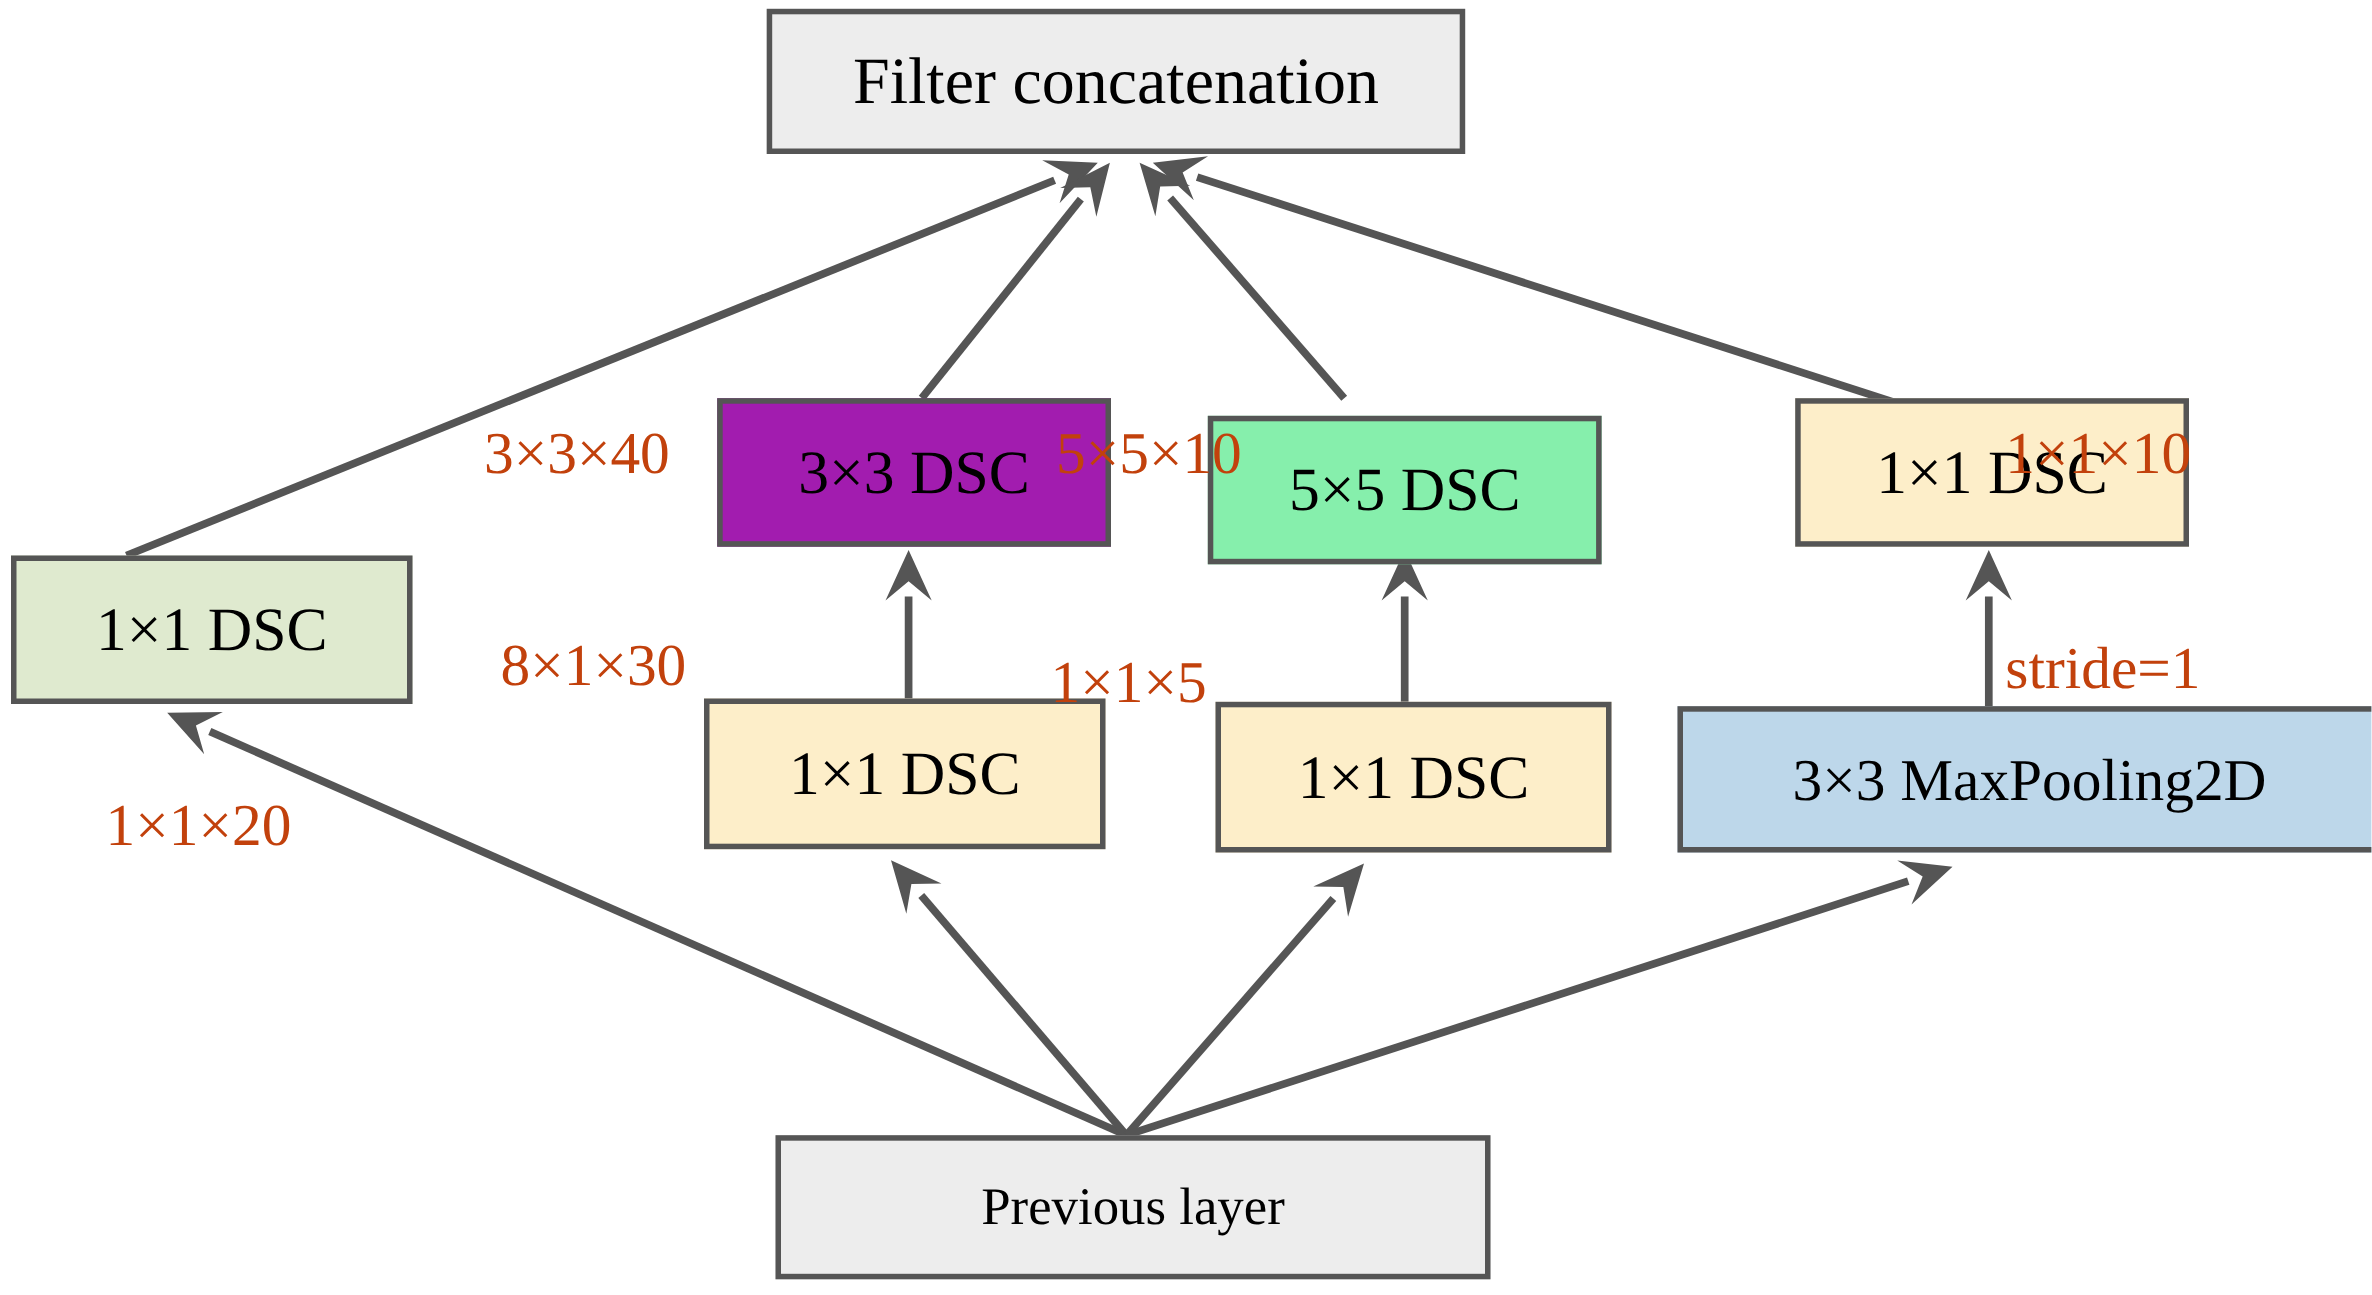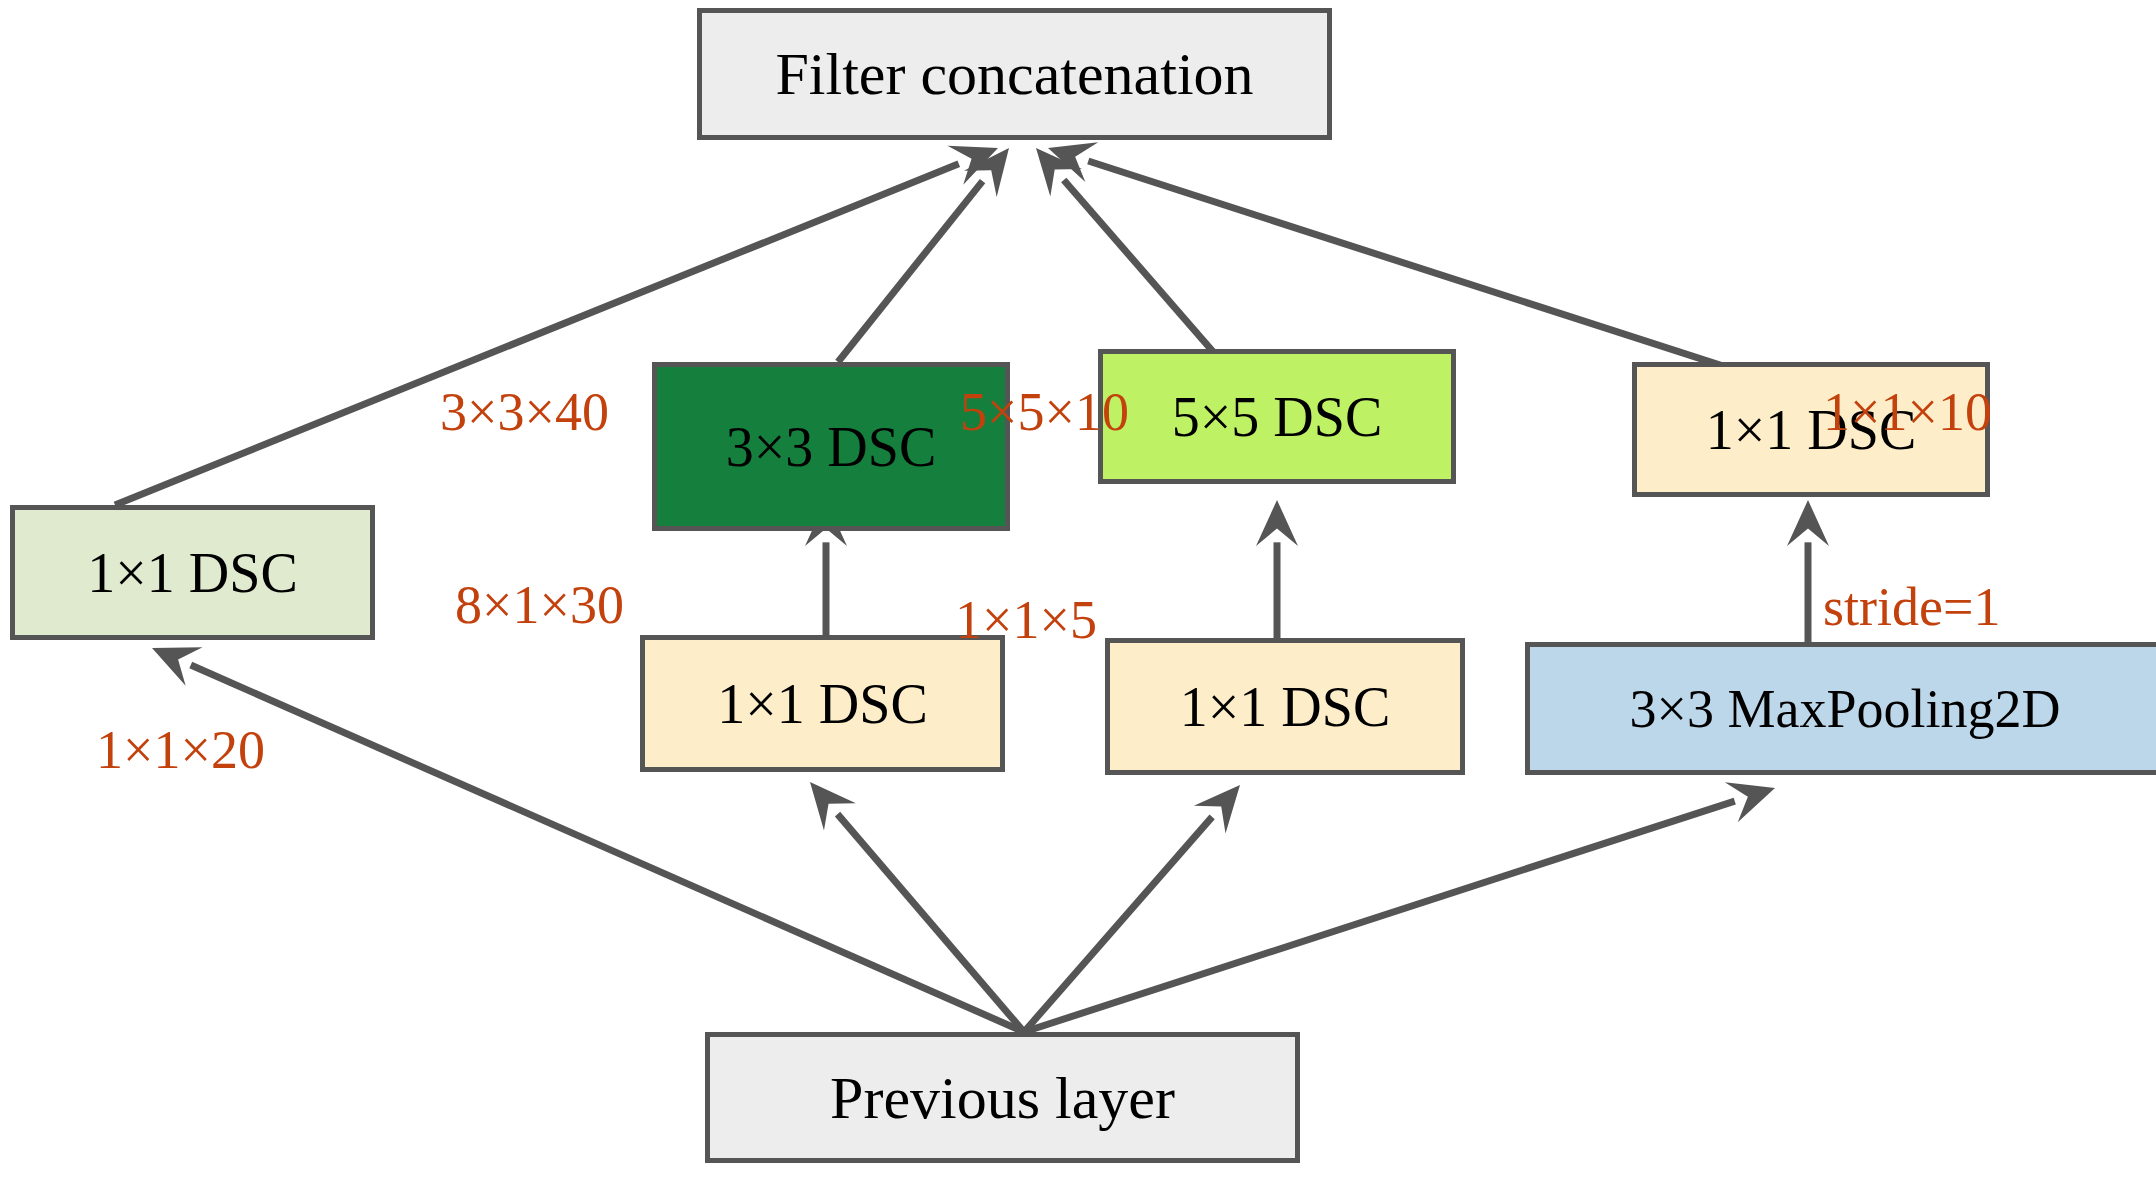--- a/index.html
+++ b/index.html
@@ -79,45 +79,45 @@
     </svg>
 
   <div class="node" style="left: 697px; top: 8px; width: 635px; height: 132px; background: rgb(237, 237, 237); font-size: 60px; border-color: rgb(85, 85, 85);">
     <span class="node-label">Filter concatenation</span>
   </div>
 
   <div class="node" style="left: 10px; top: 505px; width: 365px; height: 135px; background: rgb(223, 234, 207); font-size: 56px; border-color: rgb(85, 85, 85);">
     <span class="node-label">1×1 DSC</span>
   </div>
 
-  <div class="node" style="left: 652px; top: 362px; width: 358px; height: 169px; background: #15803d; font-size: 56px; border-color: rgb(85, 85, 85);">
+  <div class="node" style="left: 652px; top: 362px; width: 358px; height: 135px; background: #a21caf; font-size: 56px; border-color: rgb(85, 85, 85);">
     <span class="node-label">3×3 DSC</span>
   </div>
 
   <div class="node" style="left: 640px; top: 635px; width: 365px; height: 137px; background: rgb(253, 238, 201); font-size: 56px; border-color: rgb(85, 85, 85);">
     <span class="node-label">1×1 DSC</span>
   </div>
 
-  <div class="node" style="left: 1098px; top: 349px; width: 358px; height: 135px; background: #bef264; font-size: 56px; border-color: rgb(85, 85, 85);">
+  <div class="node" style="left: 1098px; top: 378px; width: 358px; height: 135px; background: #86efac; font-size: 56px; border-color: rgb(85, 85, 85);">
     <span class="node-label">5×5 DSC</span>
   </div>
 
   <div class="node" style="left: 1105px; top: 638px; width: 360px; height: 137px; background: rgb(253, 238, 201); font-size: 56px; border-color: rgb(85, 85, 85);">
     <span class="node-label">1×1 DSC</span>
   </div>
 
   <div class="node" style="left: 1632px; top: 362px; width: 358px; height: 135px; background: rgb(253, 238, 201); font-size: 56px; border-color: rgb(85, 85, 85);">
     <span class="node-label">1×1 DSC</span>
   </div>
 
   <div class="node" style="left: 1525px; top: 642px; width: 640px; height: 133px; background: rgb(189, 215, 234); font-size: 54px; border-color: rgb(85, 85, 85);">
     <span class="node-label">3×3 MaxPooling2D</span>
   </div>
 
-  <div class="node" style="left: 705px; top: 1032px; width: 595px; height: 131px; background: rgb(237, 237, 237); font-size: 60px; border-color: rgb(85, 85, 85);">
+  <div class="node" style="left: 705px; top: 1032px; width: 650px; height: 131px; background: rgb(237, 237, 237); font-size: 48px; border-color: rgb(85, 85, 85);">
     <span class="node-label">Previous layer</span>
   </div>
 
 <div class="edge-label" style="left: 96px; top: 723px;">1×1×20</div>
     <div class="edge-label" style="left: 440px; top: 385px;">3×3×40</div>
     <div class="edge-label" style="left: 455px; top: 578px;">8×1×30</div>
     <div class="edge-label" style="left: 960px; top: 385px;">5×5×10</div>
     <div class="edge-label" style="left: 955px; top: 582px; margin-top: 11px;">1×1×5</div>
     <div class="edge-label" style="left: 1823px; top: 385px;">1×1×10</div>
     <div class="edge-label" style="left: 1823px; top: 580px;">stride=1</div>

